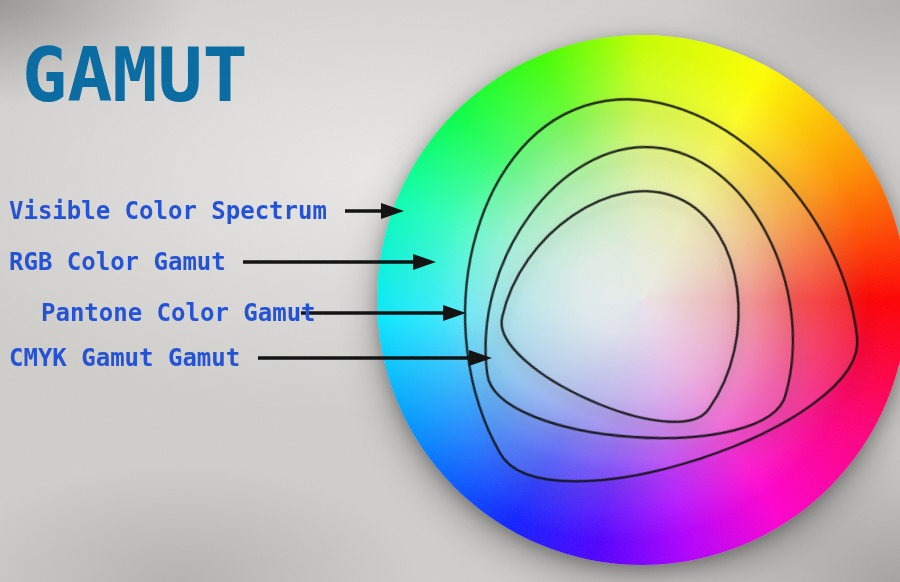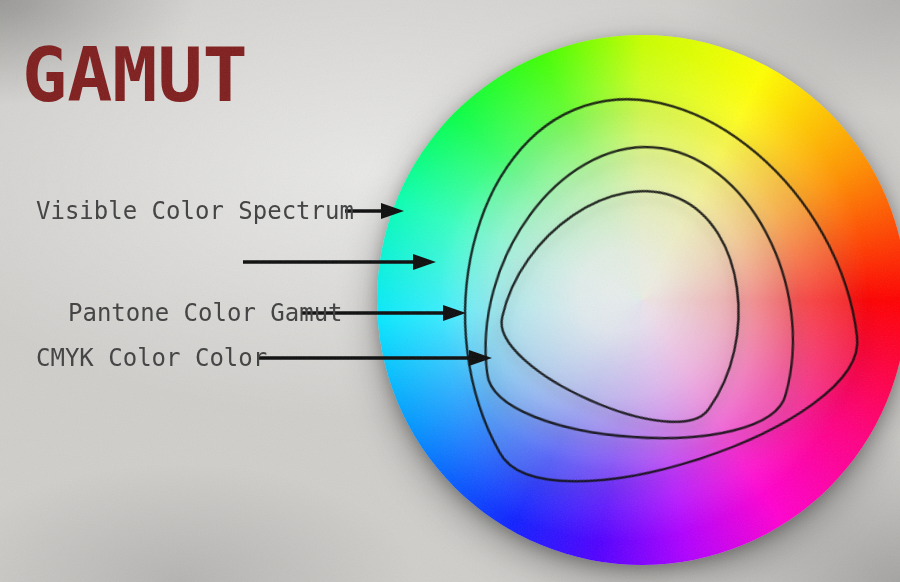--- a/index.html
+++ b/index.html
@@ -32,31 +32,31 @@
   .title {
     position: absolute;
     left: 22px;
     top: 38px;
     margin: 0;
     z-index: 4;
     font-size: 75px;
     line-height: 1;
     font-weight: 700;
     letter-spacing: 0px;
-    color: #7f1d1d;
+    color: #0369a1;
   }
   .label {
     position: absolute;
-    left: 36px;
+    left: 9px;
     height: 30px;
     line-height: 30px;
     z-index: 4;
     font-size: 24px;
-    font-weight: 400;
-    color: #404040;
+    font-weight: 700;
+    color: #1d4ed8;
     white-space: nowrap;
   }
   .row1 { top: 196px; }
   .row2 { top: 247px; }
   .row3 { top: 298px; margin-left: 32px; }
   .row4 { top: 343px; }
 
   .wheel {
     position: absolute;
     left: 377px;
@@ -139,22 +139,23 @@
       <line class="arrow-line" x1="301" y1="313" x2="449" y2="313"></line>
       <polygon class="arrowhead" points="466,313 443,305 443,321"></polygon>
     </g>
     <g>
       <line class="arrow-line" x1="258" y1="358" x2="475" y2="358"></line>
       <polygon class="arrowhead" points="492,358 469,350 469,366"></polygon>
     </g>
   </svg>
 
   <div class="label row1">Visible Color Spectrum</div>
+  <div class="label row2">RGB Color Gamut</div>
   <div class="label row3">Pantone Color Gamut</div>
-  <div class="label row4">CMYK Color Color</div>
+  <div class="label row4">CMYK Gamut Gamut</div>
 
   <svg class="grain" width="900" height="582">
     <filter id="grainFilter">
       <feTurbulence type="fractalNoise" baseFrequency="0.8" numOctaves="3" stitchTiles="stitch"></feTurbulence>
       <feColorMatrix type="saturate" values="0"></feColorMatrix>
     </filter>
     <rect x="0" y="0" width="900" height="582" filter="url(#grainFilter)"></rect>
   </svg>
 
 </div>

